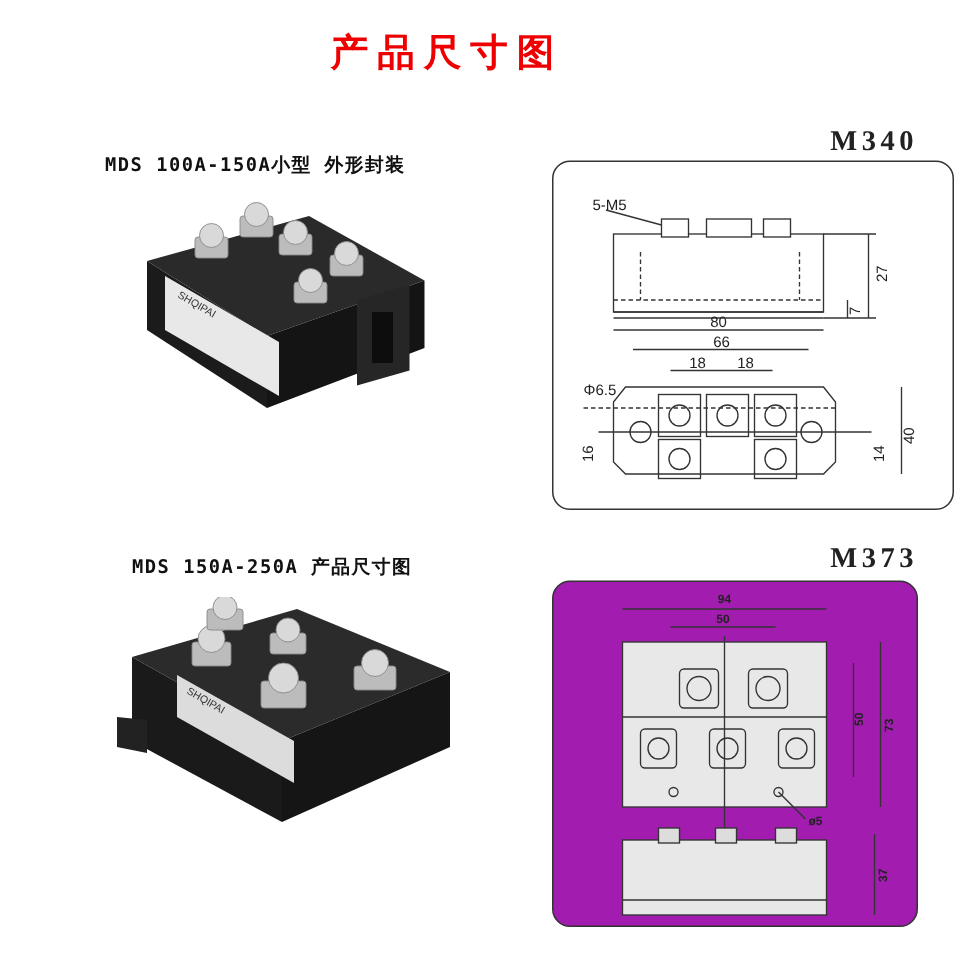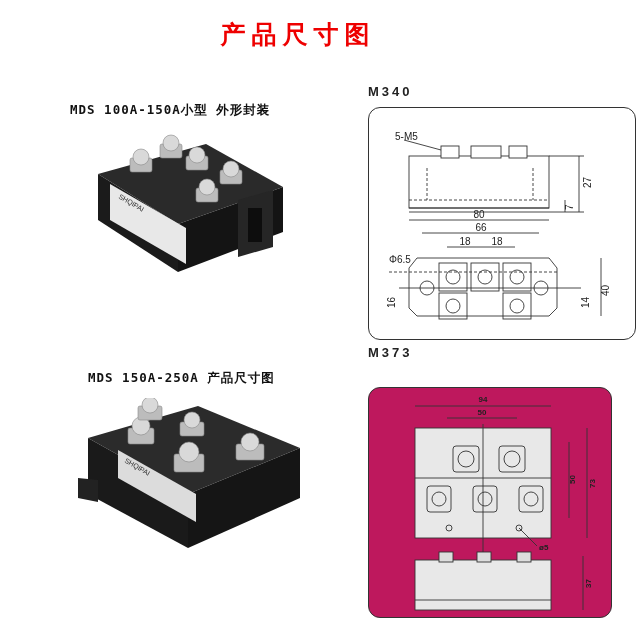--- a/index.html
+++ b/index.html
@@ -2,21 +2,21 @@
 <html><head>
 <meta charset="utf-8">
 <style>
   html, body { margin:0; padding:0; }
   body { width:640px; height:640px; background:#ffffff; position:relative; overflow:hidden;
          font-family:"DejaVu Sans", sans-serif; }
   .abs { position:absolute; }
   .title { left:0; width:596px; top:18px; text-align:center; color:#ee0000; font-weight:bold;
            font-size:25px; letter-spacing:6px; font-family:"DejaVu Sans", sans-serif; }
   .caption { font-family:"DejaVu Sans Mono", monospace; font-weight:bold; font-size:12.5px; color:#111; letter-spacing:1px; white-space:nowrap; }
-  .model { font-family:Liberation Sans, sans-serif; font-weight:bold; font-size:13px; color:#222; letter-spacing:3px; text-align:left; width:244px; }
+  .model { font-family:Liberation Serif, serif; font-weight:bold; font-size:19px; color:#222; letter-spacing:3px; text-align:right; width:244px; }
   .frame { border:1.5px solid #333; border-radius:12px; box-sizing:border-box; }
   svg text { font-family:"Liberation Sans", sans-serif; }
 </style>
 </head>
 <body>
 
 <div class="abs title">产品尺寸图</div>
 
 <div class="abs caption" style="left:70px; top:102px;">MDS 100A-150A小型 外形封装</div>
 
@@ -125,23 +125,23 @@
       <rect x="102" y="24" width="24" height="14" rx="2" fill="#bcbcbc"></rect>
         <circle cx="114" cy="22" r="8" fill="#d9d9d9"></circle>
       <rect x="96" y="56" width="30" height="18" rx="2" fill="#bcbcbc"></rect>
         <circle cx="111" cy="54" r="10" fill="#d9d9d9"></circle>
       <rect x="158" y="46" width="28" height="16" rx="2" fill="#bcbcbc"></rect>
         <circle cx="172" cy="44" r="9" fill="#d9d9d9"></circle>
     </g>
   </svg>
 </div>
 
-<div class="abs model" style="left:368px; top:345px;">M373</div>
+<div class="abs model" style="left:368px; top:362px;">M373</div>
 
-<div class="abs frame" style="left:368px; top:387px; width:244px; height:231px; background:#be185d;">
+<div class="abs frame" style="left:368px; top:387px; width:244px; height:231px; background:#a21caf;">
   <svg width="244" height="231" viewBox="0 0 244 231" stroke="#333" fill="none" stroke-width="0.9">
     <line x1="46" y1="18" x2="182" y2="18"></line>
     <text x="114" y="14" font-size="8" font-weight="bold" fill="#222" stroke="none" text-anchor="middle">94</text>
     <line x1="78" y1="30" x2="148" y2="30"></line>
     <text x="113" y="27" font-size="8" font-weight="bold" fill="#222" stroke="none" text-anchor="middle">50</text>
     <rect x="46" y="40" width="136" height="110" fill="#e8e8e8"></rect>
     <rect x="84" y="58" width="26" height="26" rx="3"></rect>
       <circle cx="97" cy="71" r="8"></circle>
     <rect x="130" y="58" width="26" height="26" rx="3"></rect>
       <circle cx="143" cy="71" r="8"></circle>

